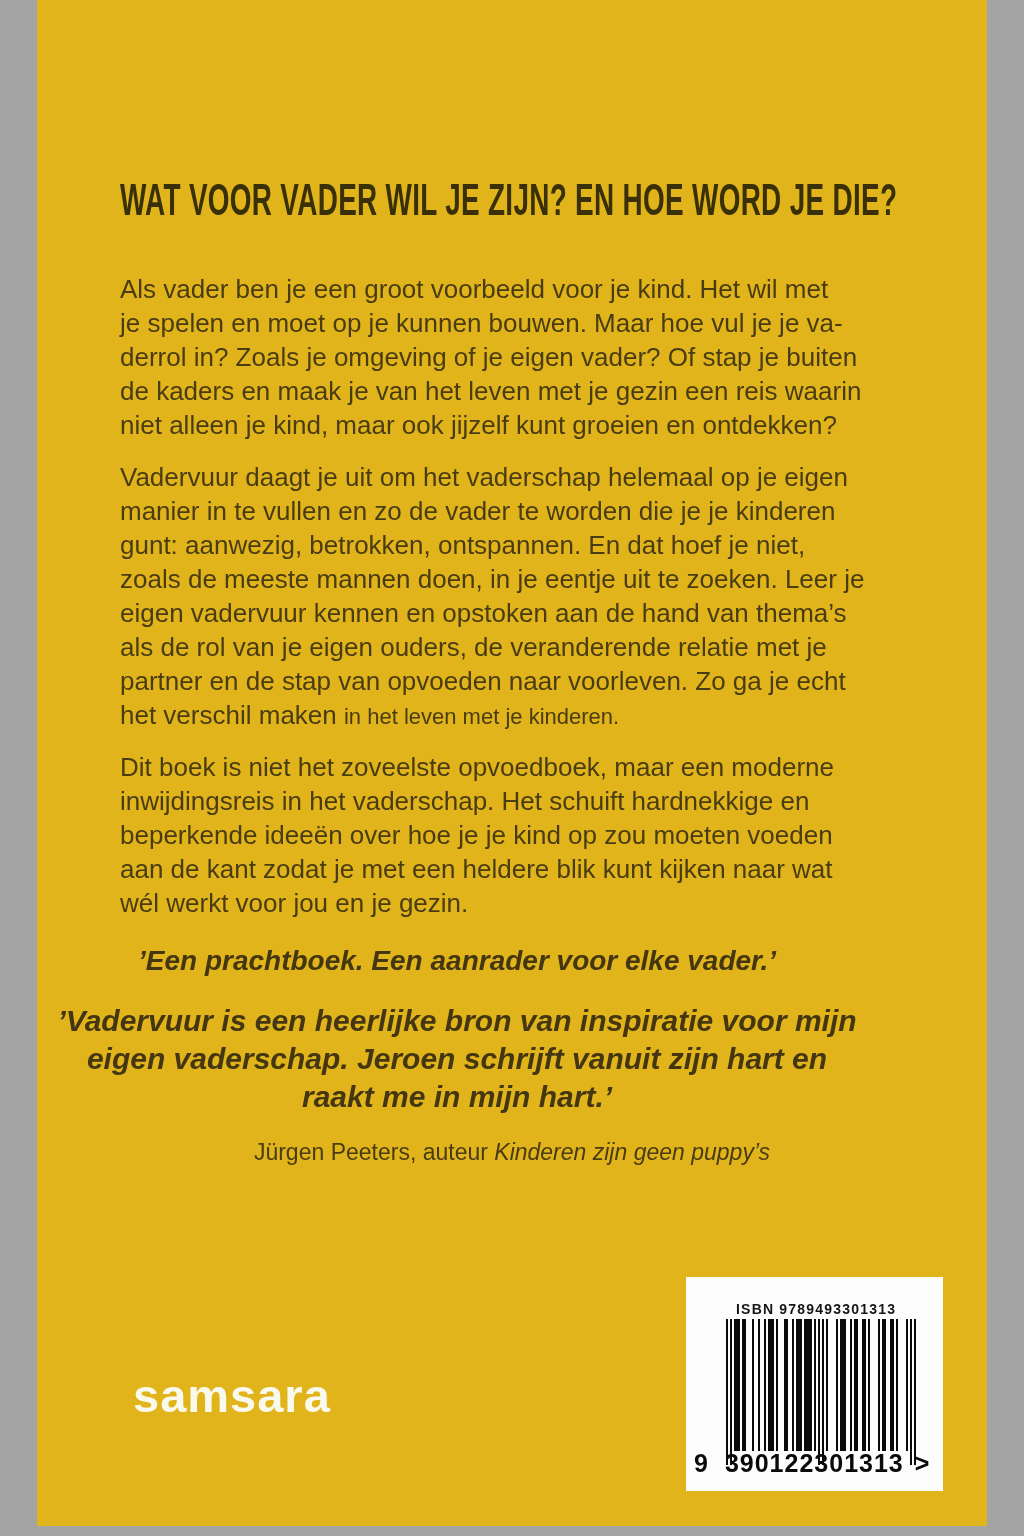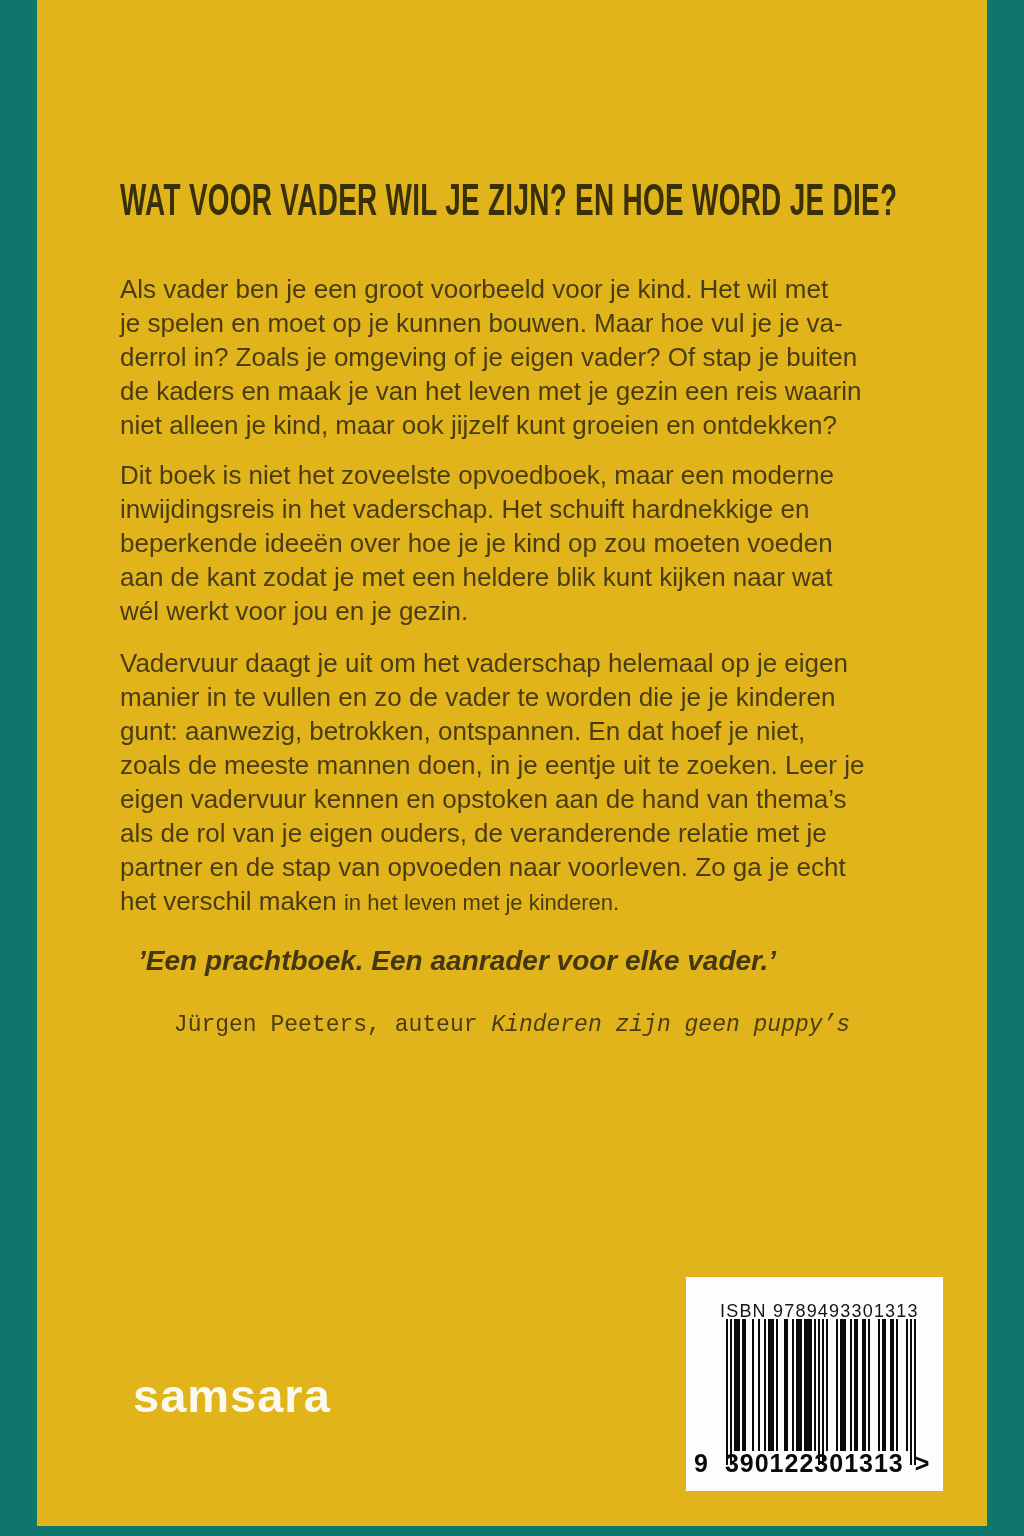--- a/index.html
+++ b/index.html
@@ -5,21 +5,21 @@
   * { margin: 0; padding: 0; box-sizing: border-box; }
   html, body { background: #ffffff; }
   body {
     width: 1024px; height: 1536px;
     position: relative;
     font-family: "Liberation Sans", sans-serif;
     overflow: hidden;
   }
   .page {
     position: absolute; inset: 0;
-    background: #0f766e;
+    background: #a3a3a3;
   }
   .cover {
     position: absolute;
     left: 37px; top: 0;
     width: 950px; height: 1526px;
     background: #E0B41A;
     overflow: hidden;
   }
   .heading {
     margin: 178px 0 0 83px;
@@ -55,41 +55,41 @@
   .quote-1 { margin-top: 24px; font-size: 28px; line-height: 34px; }
   .quote-2 { margin-top: 24px; font-size: 30px; line-height: 38px; }
   .attribution {
     width: 950px;
     text-align: center;
     font-size: 23px;
     line-height: 31px;
     color: #4A3C12;
   }
   .attr-1 { margin-top: 26px; }
-  .attr-2 { margin-top: 32px; font-family: Liberation Mono, monospace; }
+  .attr-2 { margin-top: 21px; }
   .attribution i { font-style: italic; }
   .publisher-logo {
     position: absolute;
     left: 96px; top: 1368px;
     font-size: 47px;
     font-weight: 700;
     letter-spacing: 1px;
     color: #FAF9ED;
   }
   .barcode-box {
     position: absolute;
     left: 649px; top: 1277px;
     width: 257px; height: 214px;
     background: #FDFDFD;
   }
   .isbn-label {
     position: absolute;
-    top: 24px; left: 34px;
-    font-size: 18px;
-    font-weight: 400;
+    top: 24px; left: 50px;
+    font-size: 14px;
+    font-weight: 700;
     letter-spacing: 1.2px;
     color: #151515;
     white-space: nowrap;
   }
   .bars {
     position: absolute;
     top: 42px; left: 40px;
     display: flex;
     align-items: flex-start;
   }
@@ -115,39 +115,42 @@
 <div class="page">
   <div class="cover">
 
     <div class="heading">WAT VOOR VADER WIL JE ZIJN? EN HOE WORD JE DIE?</div>
 
     <p class="body-par par-1">Als vader ben je een groot voorbeeld voor je kind. Het wil met
 je spelen en moet op je kunnen bouwen. Maar hoe vul je je va-
 derrol in? Zoals je omgeving of je eigen vader? Of stap je buiten
 de kaders en maak je van het leven met je gezin een reis waarin
 niet alleen je kind, maar ook jijzelf kunt groeien en ontdekken?</p>
-
-    <p class="body-par par-2">Dit boek is niet het zoveelste opvoedboek, maar een moderne
-inwijdingsreis in het vaderschap. Het schuift hardnekkige en
-beperkende ideeën over hoe je je kind op zou moeten voeden
-aan de kant zodat je met een heldere blik kunt kijken naar wat
-wél werkt voor jou en je gezin.</p>
 
     <p class="body-par par-3"><span>Vadervuur daagt je uit om het vaderschap helemaal op je eigen
 manier in te vullen en zo de vader te worden die je je kinderen
 gunt: aanwezig, betrokken, ontspannen. En dat hoef je niet,
 zoals de meeste mannen doen, in je eentje uit te zoeken. Leer je
 eigen vadervuur kennen en opstoken aan de hand van thema’s
 als de rol van je eigen ouders, de veranderende relatie met je
 partner en de stap van opvoeden naar voorleven. Zo ga je echt
 het verschil maken </span><span class="tail-small">in het leven met je kinderen.</span></p>
 
+    <p class="body-par par-2">Dit boek is niet het zoveelste opvoedboek, maar een moderne
+inwijdingsreis in het vaderschap. Het schuift hardnekkige en
+beperkende ideeën over hoe je je kind op zou moeten voeden
+aan de kant zodat je met een heldere blik kunt kijken naar wat
+wél werkt voor jou en je gezin.</p>
+
     <div class="quote quote-1">’Een prachtboek. Een aanrader voor elke vader.’</div>
 
 
+    <div class="quote quote-2">’Vadervuur is een heerlijke bron van inspiratie voor mijn
+eigen vaderschap. Jeroen schrijft vanuit zijn hart en
+raakt me in mijn hart.’</div>
 
     <div class="attribution attr-2"><span>Jürgen Peeters, auteur </span><i>Kinderen zijn geen puppy’s</i></div>
 
     <div class="publisher-logo">samsara</div>
 
     <div class="barcode-box">
       <div class="isbn-label">ISBN 9789493301313</div>
       <div class="bars">
           <div style="height: 146px; background: rgb(10, 10, 10);"></div>
           <div style="height: 146px; background: transparent;"></div>

